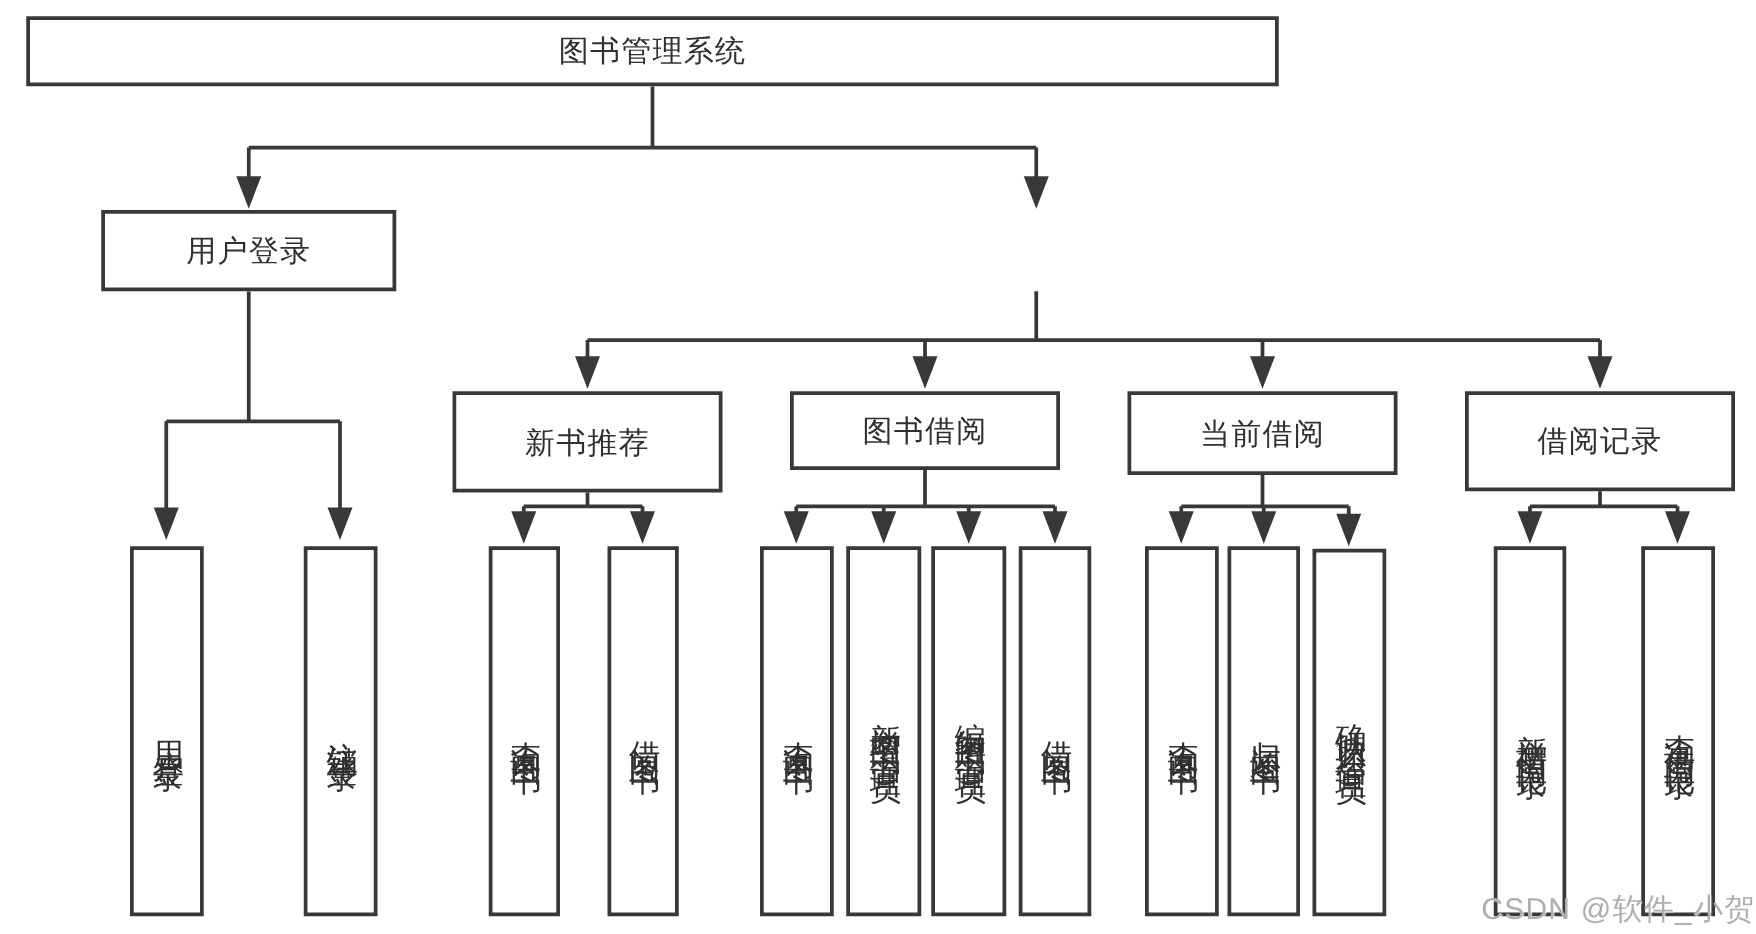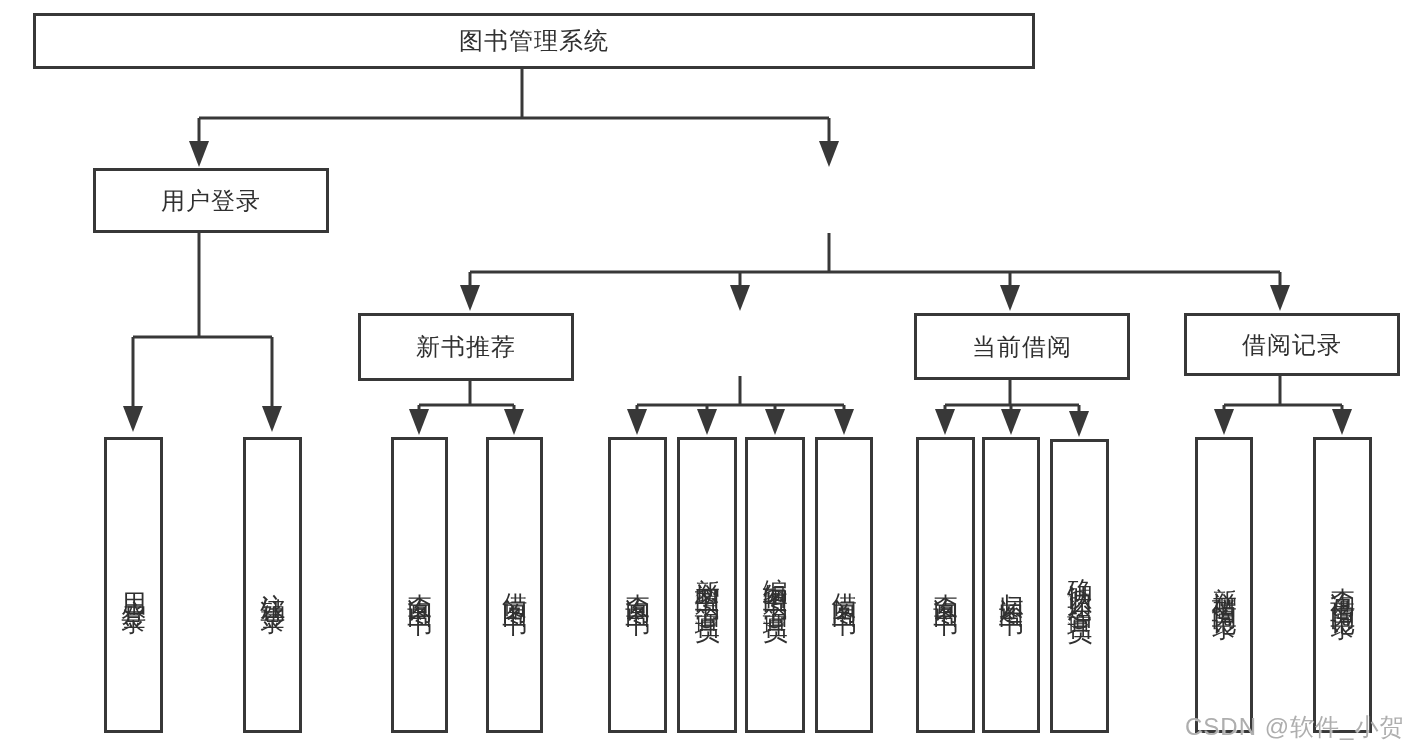--- a/index.html
+++ b/index.html
@@ -19,21 +19,20 @@
   #connectors{position:absolute;left:0;top:0;pointer-events:none;}
   .hbox{
     position:absolute;
     box-sizing:border-box;
     border:3px solid var(--line);
     background:#fff;
     display:flex;align-items:center;justify-content:center;
     font-size:24px;
     letter-spacing:1px;
     white-space:nowrap;
-    margin-left:12px;
   }
   .vbox{
     position:absolute;
     box-sizing:border-box;
     border:3px solid var(--line);
     background:#fff;
     display:flex;align-items:center;justify-content:center;
   }
   .vlabel{
     writing-mode:vertical-rl;
@@ -126,27 +125,30 @@
   </svg>
 
   <div class="hbox" style="left:21px;top:13px;width:1002px;height:56px">
     <span>图书管理系统</span>
   </div>
 
   <div class="hbox" style="left:81px;top:168px;width:236px;height:65px">
     <span>用户登录</span>
   </div>
 
-  <div class="hbox" style="left:346px;top:313px;width:216px;height:68px">
+  <div class="hbox" style="left:362px;top:313px;width:216px;height:81px">
     <span>新书推荐</span>
+  </div>
+  <div class="hbox" style="left:632px;top:313px;width:216px;height:63px">
+    <span>图书借阅</span>
   </div>
   <div class="hbox" style="left:902px;top:313px;width:216px;height:67px">
     <span>当前借阅</span>
   </div>
-  <div class="hbox" style="left:1172px;top:313px;width:216px;height:63px">
+  <div class="hbox" style="left:1172px;top:313px;width:216px;height:80px">
     <span>借阅记录</span>
   </div>
 
   <div class="vbox" style="left:104px;top:437px;width:59px;height:296px">
     <span class="vlabel">用户登录</span>
   </div>
   <div class="vbox" style="left:243px;top:437px;width:59px;height:296px">
     <span class="vlabel">注销登录</span>
   </div>
 

